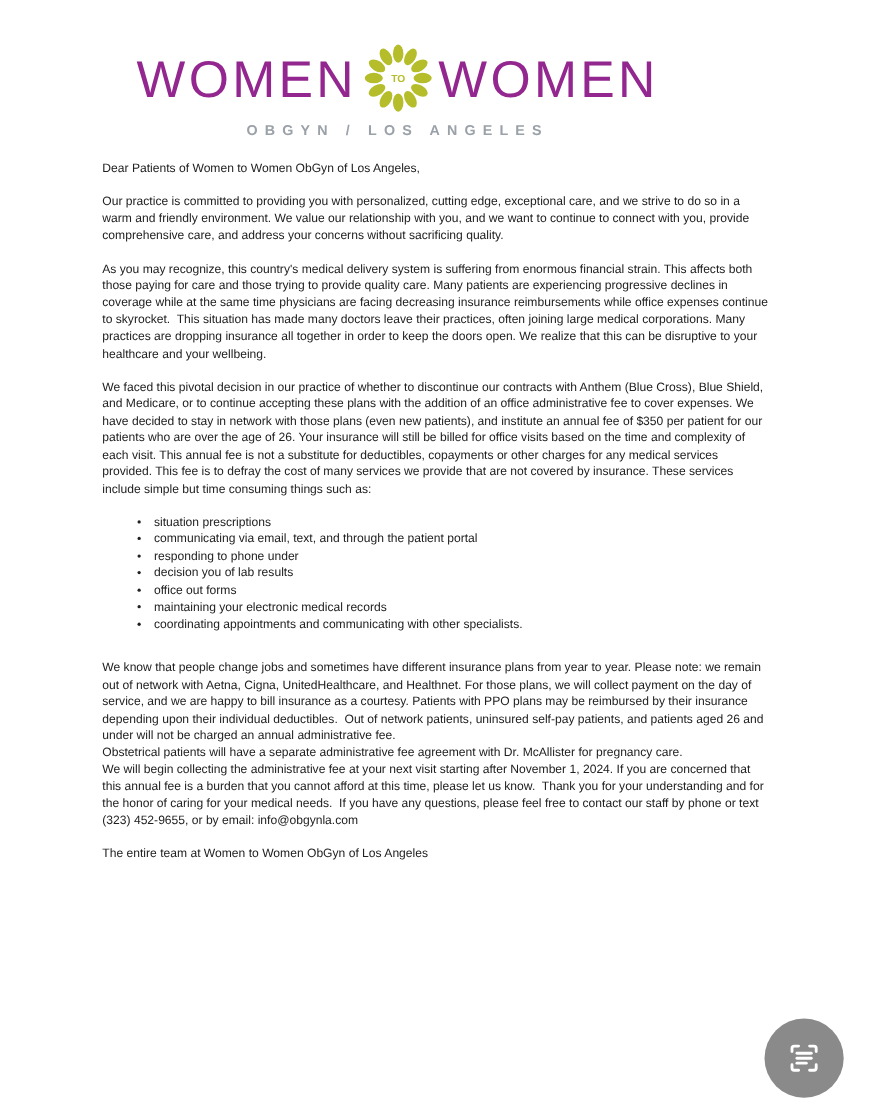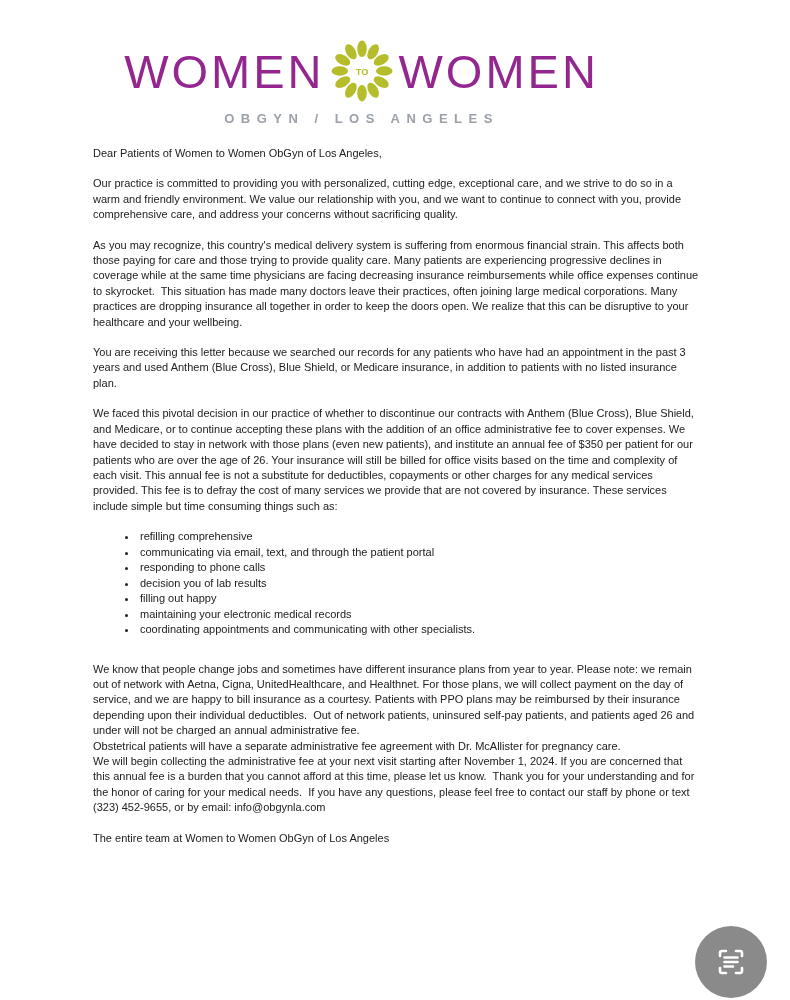--- a/index.html
+++ b/index.html
@@ -109,28 +109,27 @@
     </svg>
     <span class="logo-word">WOMEN</span>
   </div>
   <div class="logo-sub">OBGYN / LOS ANGELES</div>
 </div>
 
 <div class="letter">
   <p>Dear Patients of Women to Women ObGyn of Los Angeles,</p>
   <p>Our practice is committed to providing you with personalized, cutting edge, exceptional care, and we strive to do so in a warm and friendly environment. We value our relationship with you, and we want to continue to connect with you, provide comprehensive care, and address your concerns without sacrificing quality.</p>
   <p>As you may recognize, this country's medical delivery system is suffering from enormous financial strain. This affects both those paying for care and those trying to provide quality care. Many patients are experiencing progressive declines in coverage while at the same time physicians are facing decreasing insurance reimbursements while office expenses continue to skyrocket.  This situation has made many doctors leave their practices, often joining large medical corporations. Many practices are dropping insurance all together in order to keep the doors open. We realize that this can be disruptive to your healthcare and your wellbeing.</p>
-  <p>You are receiving this letter because we searched our records for any patients who have had an appointment in the past 3 years and used Anthem (Blue Cross), Blue Shield, or Medicare insurance, in addition to patients with no listed insurance plan.</p>
   <p>We faced this pivotal decision in our practice of whether to discontinue our contracts with Anthem (Blue Cross), Blue Shield, and Medicare, or to continue accepting these plans with the addition of an office administrative fee to cover expenses. We have decided to stay in network with those plans (even new patients), and institute an annual fee of $350 per patient for our patients who are over the age of 26. Your insurance will still be billed for office visits based on the time and complexity of each visit. This annual fee is not a substitute for deductibles, copayments or other charges for any medical services provided. This fee is to defray the cost of many services we provide that are not covered by insurance. These services include simple but time consuming things such as:</p>
   <ul>
-    <li>refilling comprehensive</li>
+    <li>situation prescriptions</li>
     <li>communicating via email, text, and through the patient portal</li>
-    <li>responding to phone calls</li>
+    <li>responding to phone under</li>
     <li>decision you of lab results</li>
-    <li>filling out happy</li>
+    <li>office out forms</li>
     <li>maintaining your electronic medical records</li>
     <li>coordinating appointments and communicating with other specialists.</li>
   </ul>
   <p>We know that people change jobs and sometimes have different insurance plans from year to year. Please note: we remain out of network with Aetna, Cigna, UnitedHealthcare, and Healthnet. For those plans, we will collect payment on the day of service, and we are happy to bill insurance as a courtesy. Patients with PPO plans may be reimbursed by their insurance depending upon their individual deductibles.  Out of network patients, uninsured self-pay patients, and patients aged 26 and under will not be charged an annual administrative fee.
 Obstetrical patients will have a separate administrative fee agreement with Dr. McAllister for pregnancy care.
 We will begin collecting the administrative fee at your next visit starting after November 1, 2024. If you are concerned that this annual fee is a burden that you cannot afford at this time, please let us know.  Thank you for your understanding and for the honor of caring for your medical needs.  If you have any questions, please feel free to contact our staff by phone or text (323) 452-9655, or by email: info@obgynla.com</p>
   <p class="signature">The entire team at Women to Women ObGyn of Los Angeles</p>
 </div>
 
 <button class="fab" aria-label="scan text">

